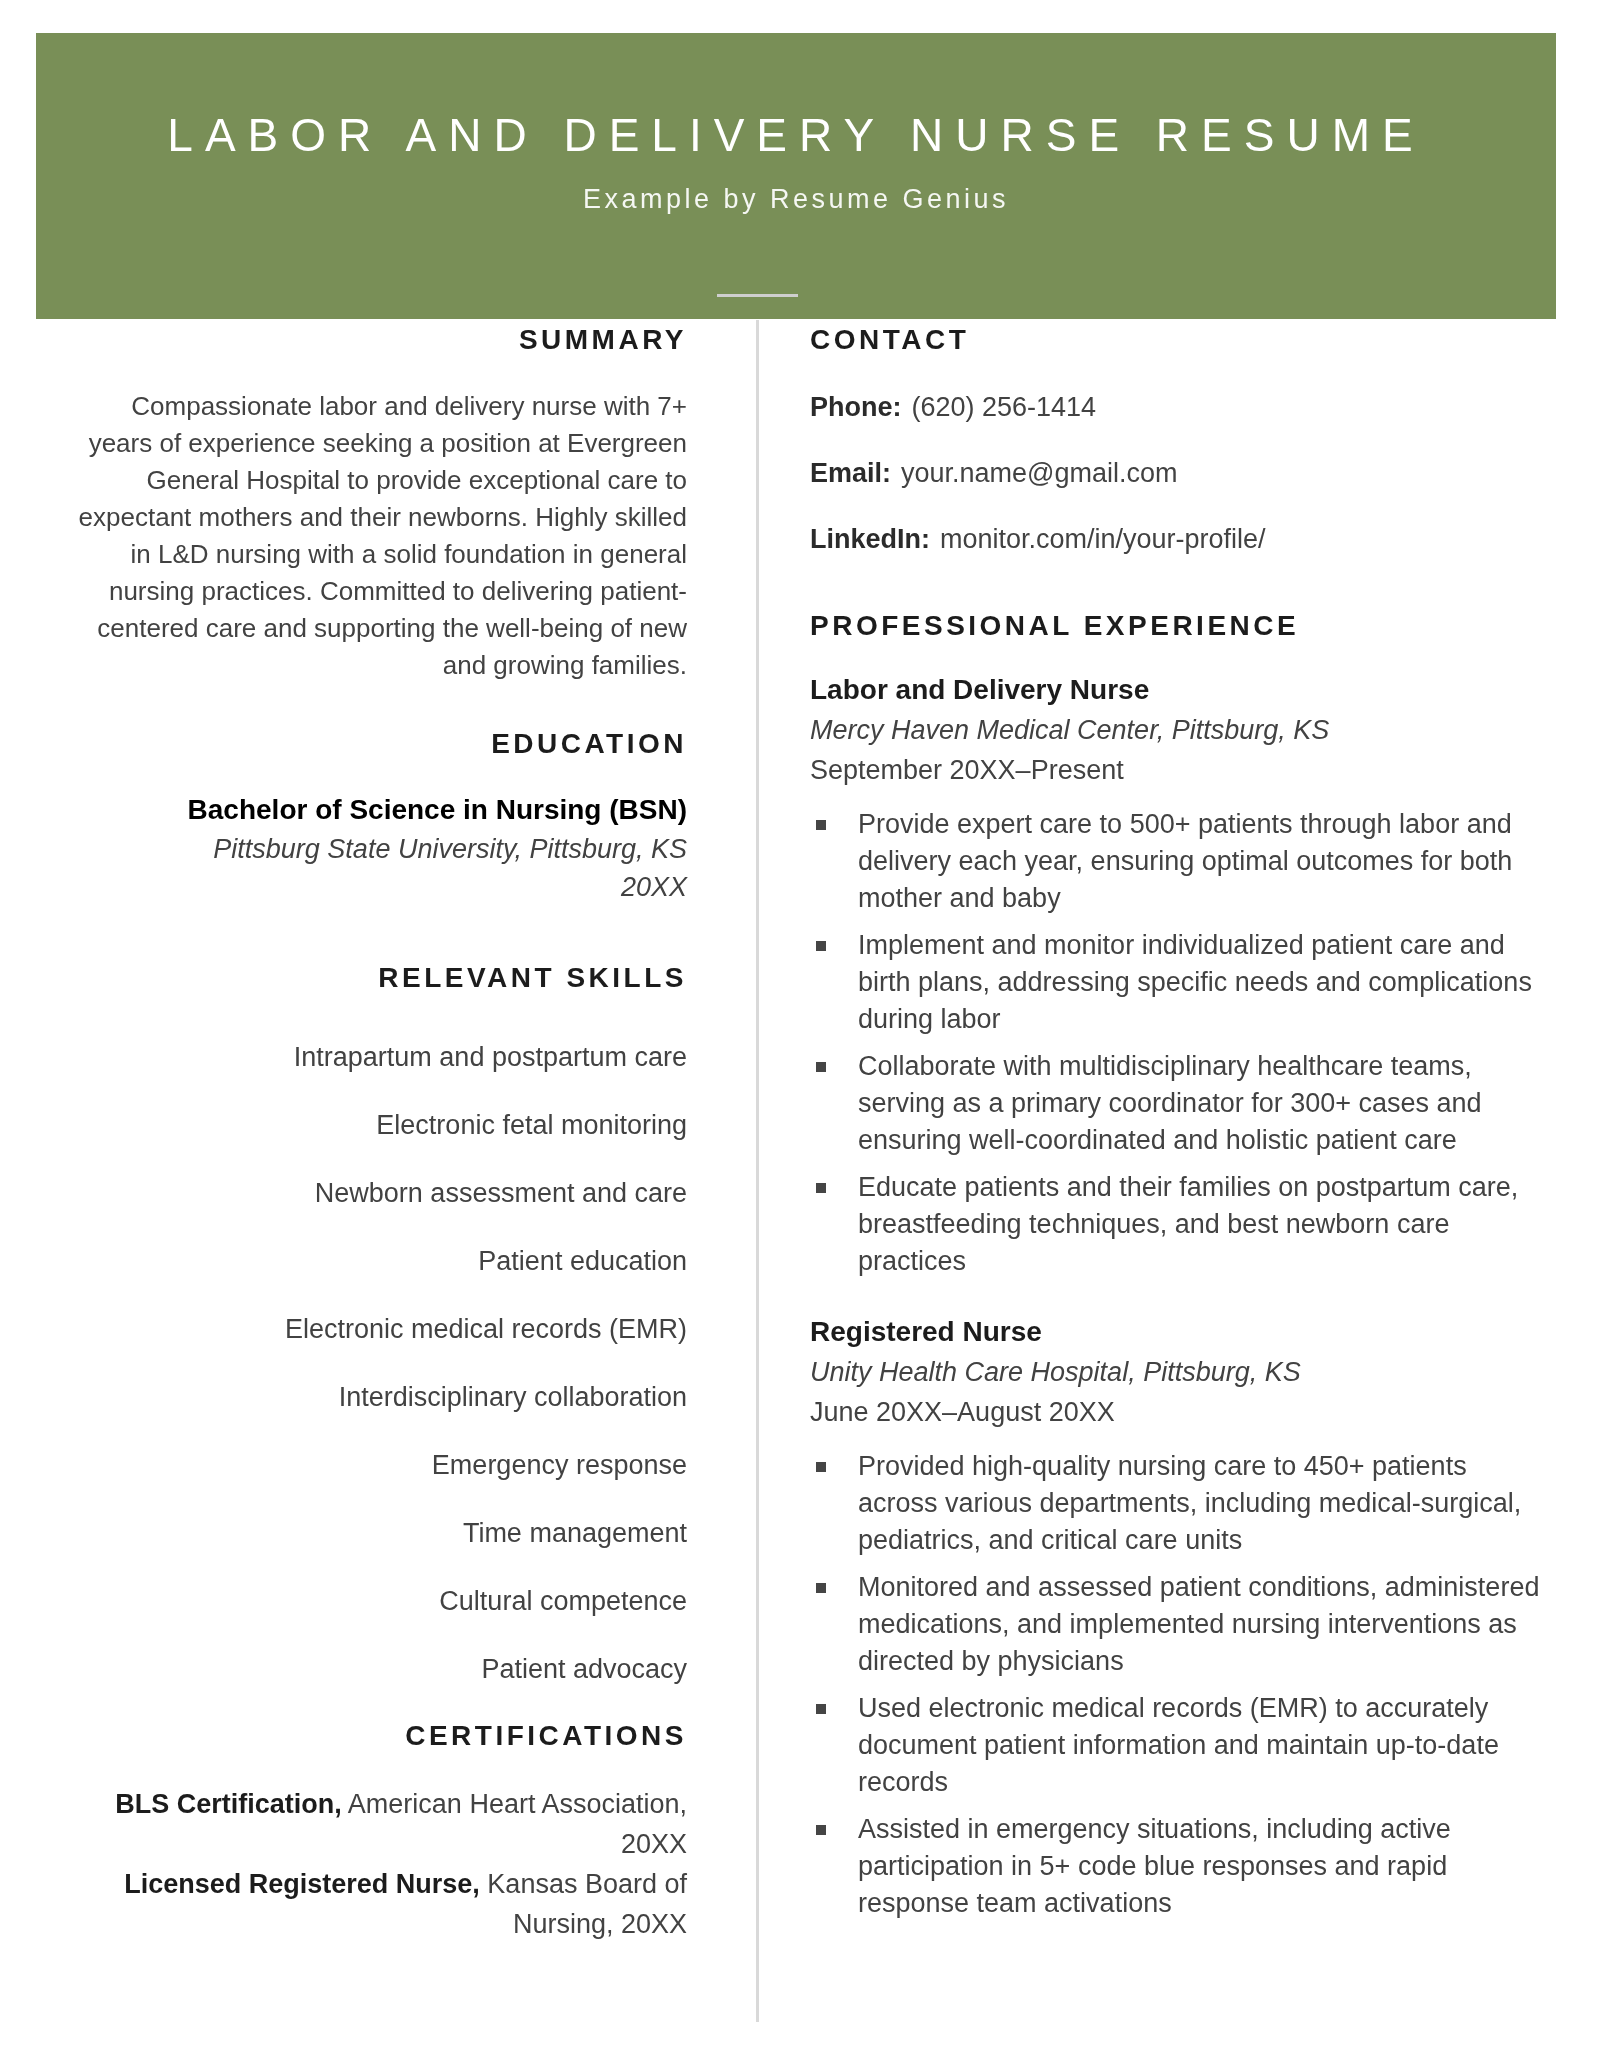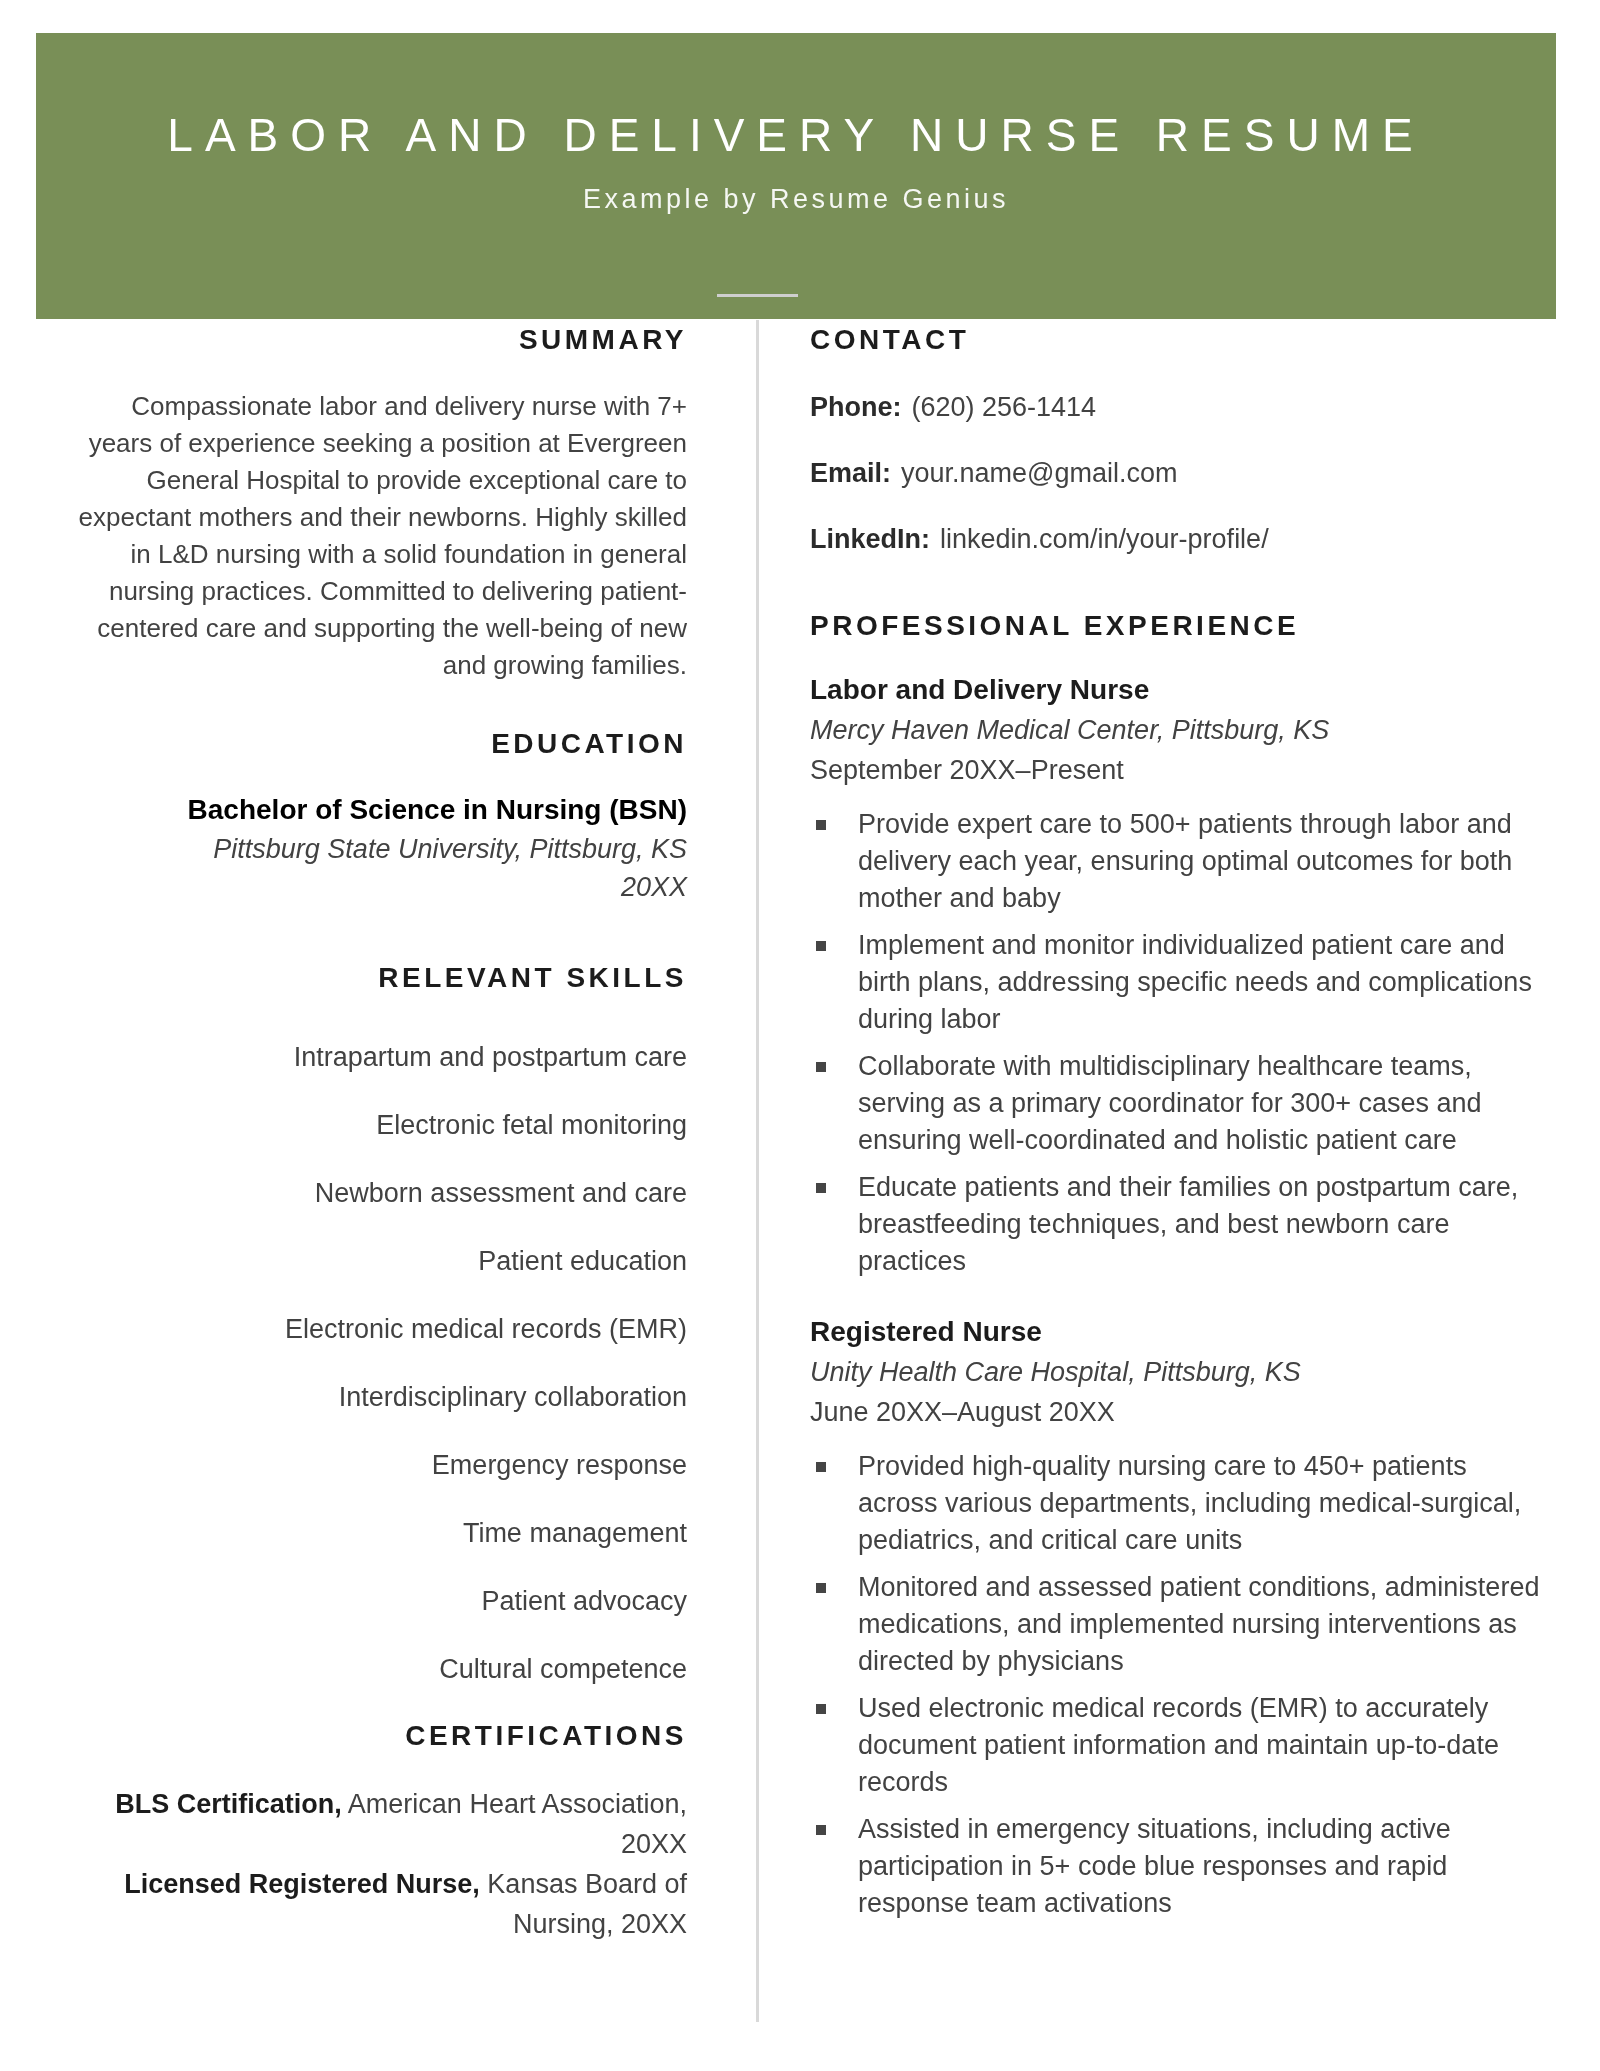--- a/index.html
+++ b/index.html
@@ -87,22 +87,22 @@
   <h2 class="sec skills-head">RELEVANT SKILLS</h2>
   <ul class="skills">
     <li>Intrapartum and postpartum care</li>
     <li>Electronic fetal monitoring</li>
     <li>Newborn assessment and care</li>
     <li>Patient education</li>
     <li>Electronic medical records (EMR)</li>
     <li>Interdisciplinary collaboration</li>
     <li>Emergency response</li>
     <li>Time management</li>
+    <li>Cultural competence</li>
     <li>Patient advocacy</li>
-    <li>Cultural competence</li>
   </ul>
 
   <h2 class="sec cert-head">CERTIFICATIONS</h2>
   <div class="certs">
     <div><span class="cert-name">BLS Certification,</span><span> American Heart Association, 20XX</span></div>
     <div><span class="cert-name">Licensed Registered Nurse,</span><span> Kansas Board of Nursing, 20XX</span></div>
   </div>
 
 </div>
 
@@ -110,21 +110,21 @@
 
   <h2 class="sec">CONTACT</h2>
   <div class="contact-list">
     <div class="contact-row">
       <span class="lbl">Phone:</span><span>(620) 256-1414</span>
     </div>
     <div class="contact-row">
       <span class="lbl">Email:</span><span>your.name@gmail.com</span>
     </div>
     <div class="contact-row">
-      <span class="lbl">LinkedIn:</span><span>linkedin.com/in/your-profile/</span>
+      <span class="lbl">LinkedIn:</span><span>monitor.com/in/your-profile/</span>
     </div>
   </div>
 
   <h2 class="sec pe-head">PROFESSIONAL EXPERIENCE</h2>
 
   <div class="job1">
     <div class="job-title">Labor and Delivery Nurse</div>
     <div class="job-company">Mercy Haven Medical Center, Pittsburg, KS</div>
     <div class="job-dates">September 20XX–Present</div>
     <ul class="bullets">

